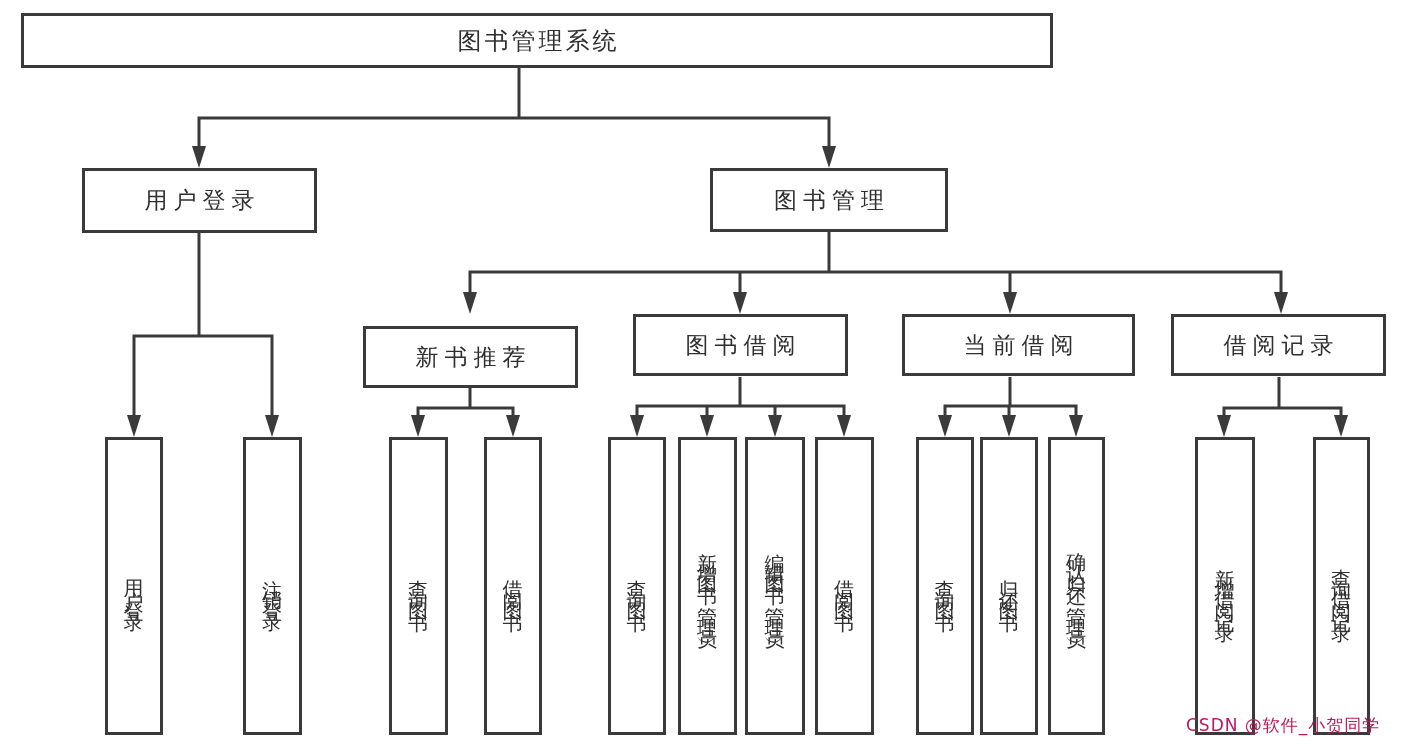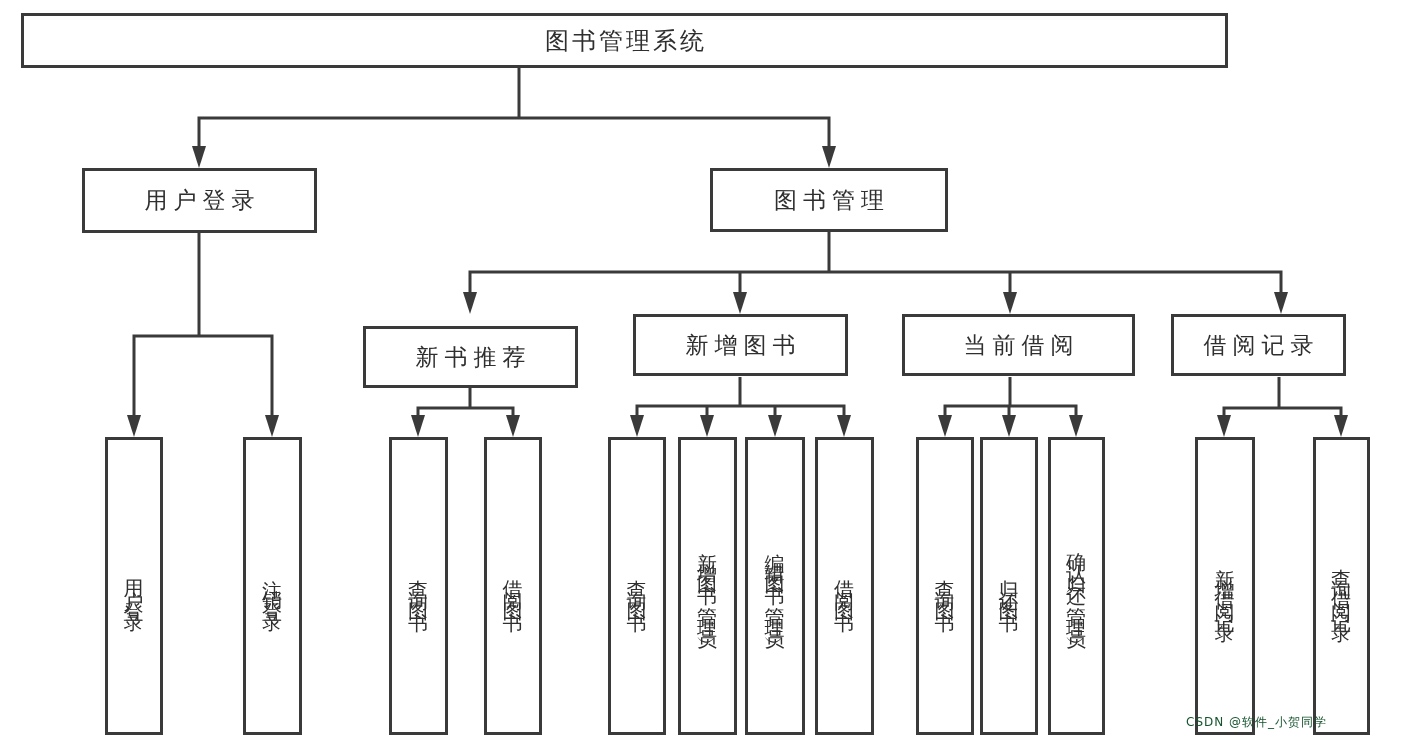--- a/index.html
+++ b/index.html
@@ -28,22 +28,22 @@
   .node.v {
     writing-mode: vertical-rl;
     text-orientation: mixed;
     font-size: 20px;
     letter-spacing: 11px;
     line-height: 1;
   }
   .watermark {
     position: absolute;
     left: 1186px; top: 714px;
-    font-size: 12px;
-    color: #14532d;
+    font-size: 17px;
+    color: #be185d;
     letter-spacing: 1px;
     white-space: nowrap;
   }
 </style>
 </head>
 <body>
 
 <div id="canvas">
 
   <svg class="connectors" width="1405" height="747" viewBox="0 0 1405 747">
@@ -79,29 +79,29 @@
       <polygon points="768,415 782,415 775,437"></polygon>
       <polygon points="837,415 851,415 844,437"></polygon>
       <polygon points="938,415 952,415 945,437"></polygon>
       <polygon points="1002,415 1016,415 1009,437"></polygon>
       <polygon points="1069,415 1083,415 1076,437"></polygon>
       <polygon points="1217,415 1231,415 1224,437"></polygon>
       <polygon points="1334,415 1348,415 1341,437"></polygon>
     </g>
   </svg>
 
-  <div class="node h root" style="left:21px; top:13px; width:1207px; height:55px;">图书管理系统</div>
+  <div class="node h root" style="left:21px; top:13px; width:1032px; height:55px;">图书管理系统</div>
 
   <div class="node h" style="left:82px; top:168px; width:235px; height:65px;">用户登录</div>
   <div class="node h" style="left:710px; top:168px; width:238px; height:64px;">图书管理</div>
 
   <div class="node h" style="left:363px; top:314px; width:215px; height:62px;margin-top:12px;">新书推荐</div>
-  <div class="node h" style="left:633px; top:314px; width:215px; height:62px;">新增图书</div>
+  <div class="node h" style="left:633px; top:314px; width:215px; height:62px;">图书借阅</div>
   <div class="node h" style="left:902px; top:314px; width:233px; height:62px;">当前借阅</div>
-  <div class="node h" style="left:1171px; top:314px; width:175px; height:62px;">借阅记录</div>
+  <div class="node h" style="left:1171px; top:314px; width:215px; height:62px;">借阅记录</div>
 
   <div class="node v" style="left:105px; top:437px; width:58px; height:298px;">用户登录</div>
   <div class="node v" style="left:243px; top:437px; width:59px; height:298px;">注销登录</div>
 
   <div class="node v" style="left:389px; top:437px; width:59px; height:298px;">查询图书</div>
   <div class="node v" style="left:484px; top:437px; width:58px; height:298px;">借阅图书</div>
 
   <div class="node v" style="left:608px; top:437px; width:58px; height:298px;">查询图书</div>
   <div class="node v" style="left:678px; top:437px; width:59px; height:298px;">新增图书（管理员）</div>
   <div class="node v" style="left:745px; top:437px; width:60px; height:298px;">编辑图书（管理员）</div>

